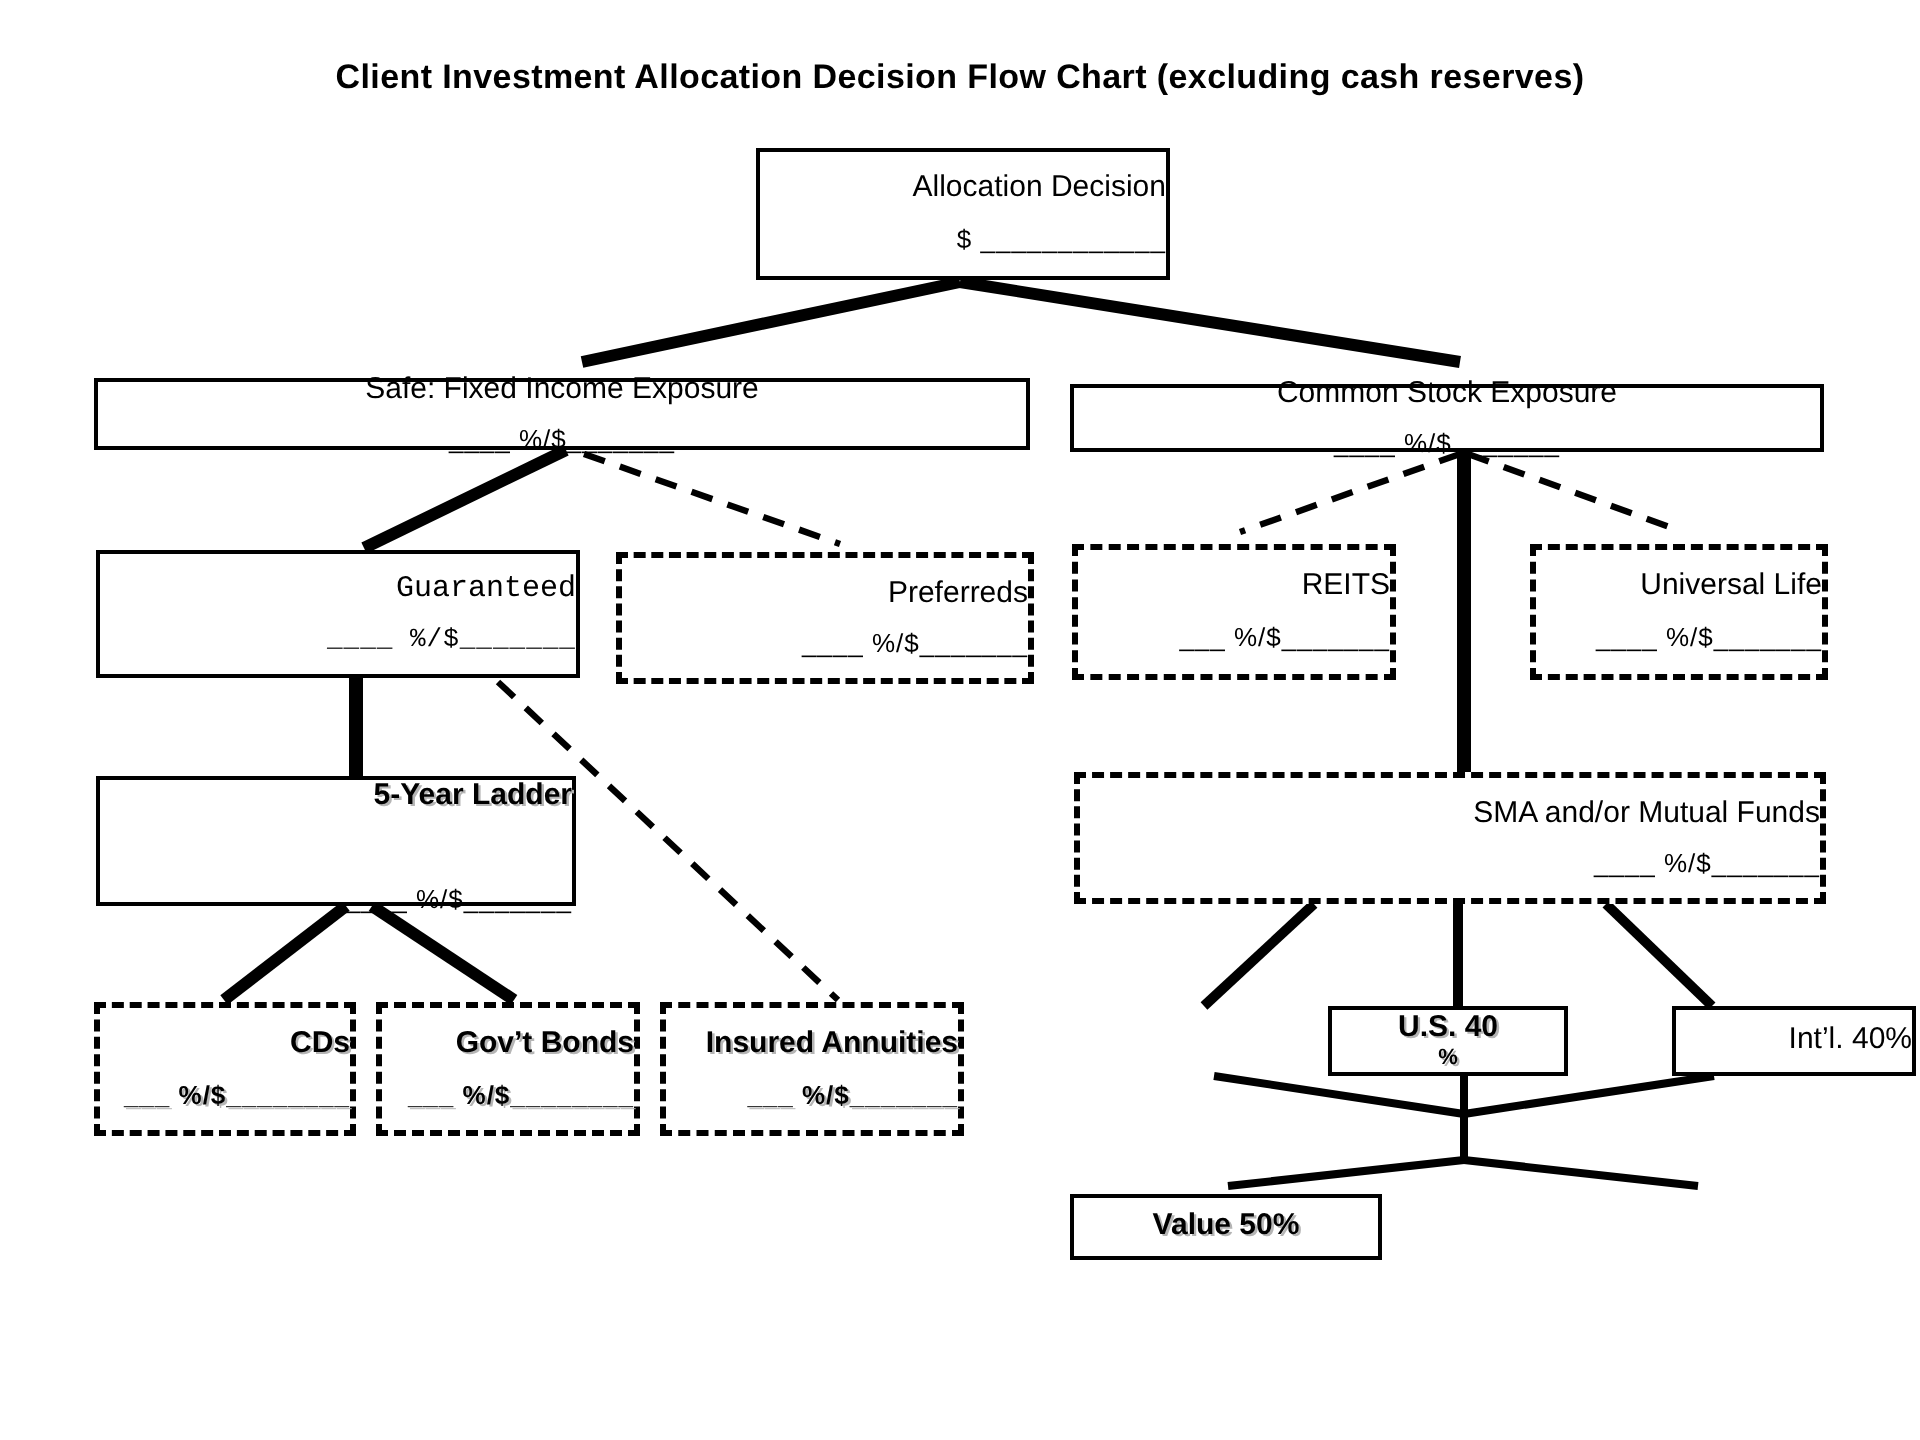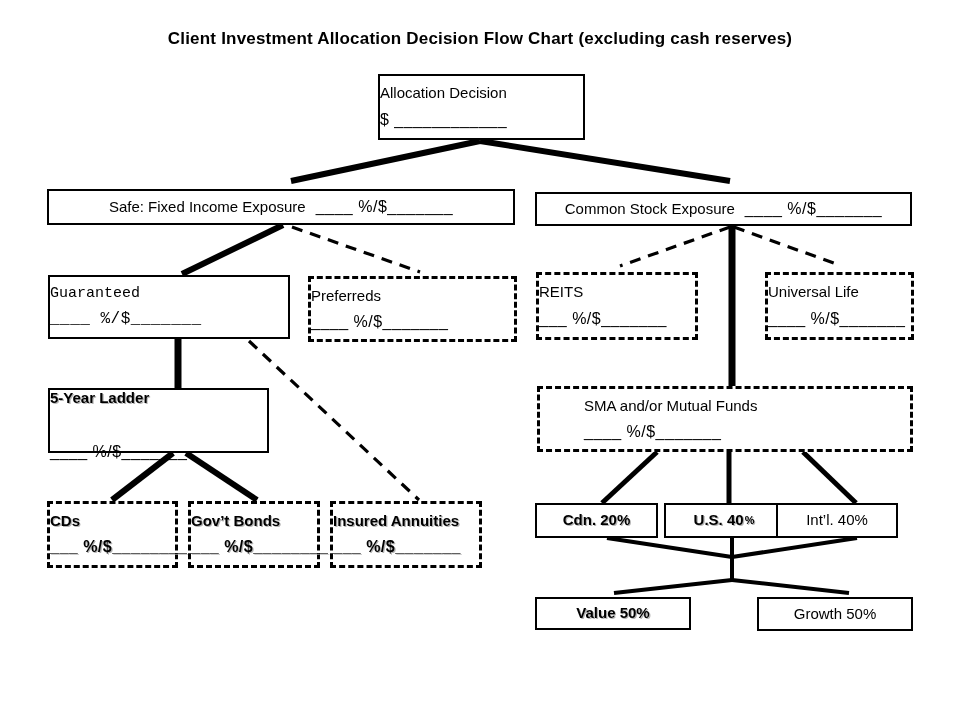--- a/index.html
+++ b/index.html
@@ -32,34 +32,34 @@
   .w6 { stroke-width: 6; }
   .w5 { stroke-width: 5; }
   .w4 { stroke-width: 4; }
   .dash { stroke-width: 3.2; stroke-dasharray: 11 8; }
   .node {
     position: absolute;
     background: #fff;
     border: 2px solid #000;
     display: flex;
     flex-direction: column;
-    align-items: flex-start;
+    align-items: flex-end;
     justify-content: space-evenly;
     text-align: center;
     line-height: 1.1;
   }
   .node.dashed { border: 3.5px dashed #000; }
   .node.inline {
-    flex-direction: row;
+    flex-direction: column;
     justify-content: center;
     align-items: center;
     gap: 10px;
   }
   .label { font-size: 15px; white-space: nowrap; }
-  .blank { font-size: 16px; white-space: nowrap; letter-spacing: 0.5px; }
+  .blank { font-size: 13px; white-space: nowrap; letter-spacing: 0.5px; }
   .boldtxt { font-weight: bold; text-shadow: 1.2px 1.2px 0 #b5b5b5; }
   .pct-small { font-size: 11px; }
 </style>
 </head>
 <body>
 
 <div class="canvas">
 
   <div class="title">Client Investment Allocation Decision Flow Chart (excluding cash reserves)</div>
 
@@ -113,21 +113,21 @@
   <div class="node dashed" style="left:536px;top:272px;width:162px;height:68px;">
     <div class="label">REITS</div>
     <div class="blank">___ %/$_______</div>
   </div>
 
   <div class="node dashed" style="left:765px;top:272px;width:149px;height:68px;">
     <div class="label">Universal Life</div>
     <div class="blank">____ %/$_______</div>
   </div>
 
-  <div class="node" style="left:48px;top:388px;width:221px;height:65px;gap:36px;">
+  <div class="node" style="left:48px;top:388px;width:240px;height:65px;gap:36px;">
     <div class="label boldtxt">5-Year Ladder</div>
     <div class="blank">____ %/$_______</div>
   </div>
 
   <div class="node dashed" style="left:537px;top:386px;width:376px;height:66px;padding-left:44px;">
     <div class="label">SMA and/or Mutual Funds</div>
     <div class="blank">____ %/$_______</div>
   </div>
 
   <div class="node dashed" style="left:47px;top:501px;width:131px;height:67px;">
@@ -138,34 +138,28 @@
   <div class="node dashed" style="left:188px;top:501px;width:132px;height:67px;">
     <div class="label boldtxt">Gov’t Bonds</div>
     <div class="blank boldtxt">___ %/$________</div>
   </div>
 
   <div class="node dashed" style="left:330px;top:501px;width:152px;height:67px;">
     <div class="label boldtxt">Insured Annuities</div>
     <div class="blank boldtxt">___ %/$_______</div>
   </div>
 
-  <div class="node inline" style="left:535px;top:503px;width:123px;height:35px;">
-    <span class="label boldtxt">Cdn. 20%</span>
-  </div>
 
   <div class="node inline" style="left:664px;top:503px;width:120px;height:35px;gap:1px;">
     <span class="label boldtxt">U.S. 40</span>
     <span class="label boldtxt pct-small">%</span>
   </div>
 
-  <div class="node inline" style="left:776px;top:503px;width:122px;height:35px;">
+  <div class="node inline" style="left:836px;top:503px;width:122px;height:35px;align-items:flex-end;">
     <span class="label">Int’l. 40%</span>
   </div>
 
   <div class="node inline" style="left:535px;top:597px;width:156px;height:33px;">
     <span class="label boldtxt">Value 50%</span>
   </div>
 
-  <div class="node inline" style="left:757px;top:597px;width:156px;height:34px;">
-    <span class="label">Growth 50%</span>
-  </div>
 
 </div>
 
 </body></html>

